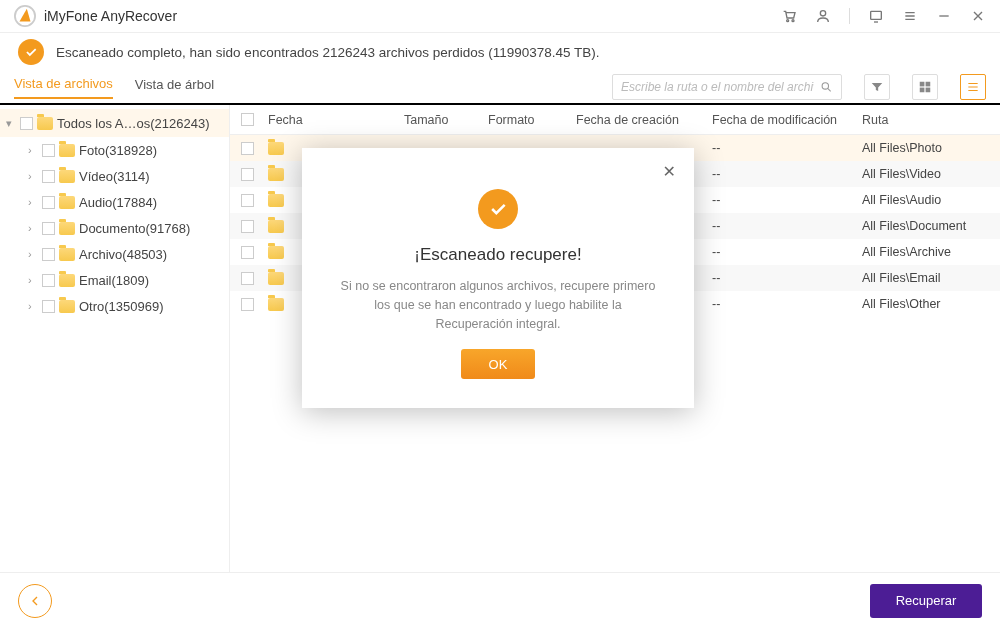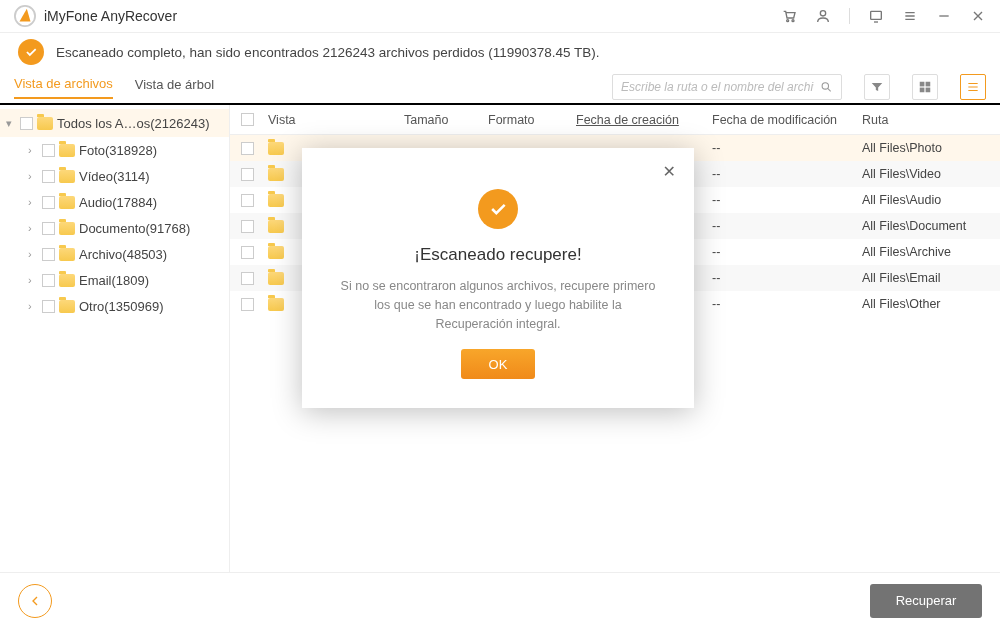--- a/index.html
+++ b/index.html
@@ -30,39 +30,39 @@
 .chev { width: 10px; color: #999; font-size: 11px; }
 .chkbox { width: 13px; height: 13px; border: 1px solid #ccc; background: #fff; flex-shrink: 0; }
 .folder-ic { width: 16px; height: 13px; background: linear-gradient(#fdd87a,#f7c94e); border-radius: 2px; position: relative; flex-shrink: 0; }
 .folder-ic::before { content: ''; position: absolute; top: -3px; left: 0; width: 7px; height: 3px; background: #f7c94e; border-radius: 1px 1px 0 0; }
 .main { flex: 1; display: flex; flex-direction: column; min-width: 0; }
 .thead { height: 30px; display: flex; align-items: center; font-size: 12.5px; color: #555; border-bottom: 1px solid #eee; }
 .th-check { width: 34px; display: flex; justify-content: center; }
 .th-name { width: 140px; padding-left: 4px; }
 .th-size { width: 84px; }
 .th-fmt { width: 88px; }
-.th-created { width: 136px; text-decoration: underline; }
+.th-created { width: 136px; }
 .th-modified { width: 150px; }
 .th-path { flex: 1; }
 .rows { flex: 1; overflow: auto; }
 .row { height: 26px; display: flex; align-items: center; font-size: 12.5px; color: #444; }
 .row.alt { background: #f8f8f8; }
 .row.first { background: #fff7eb; }
 .cell-check { width: 34px; display: flex; justify-content: center; }
 .cell-icon { width: 24px; display: flex; justify-content: center; }
 .cell-name { width: 116px; }
 .cell-size { width: 84px; }
 .cell-fmt { width: 88px; }
 .cell-created { width: 136px; }
 .cell-modified { width: 150px; }
 .cell-path { flex: 1; }
 .footer { height: 56px; border-top: 1px solid #eee; display: flex; align-items: center; padding: 0 18px; }
 .back-btn { width: 34px; height: 34px; border: 1px solid #f39a1e; border-radius: 50%; display: flex; align-items: center; justify-content: center; color: #f39a1e; cursor: pointer; }
 .footer .spacer { flex: 1; }
-.recover-btn { width: 112px; height: 34px; background: #737373; color: #fff; font-size: 13px; display: flex; align-items: center; justify-content: center; border-radius: 3px; cursor: pointer; }
+.recover-btn { width: 112px; height: 34px; background: #4c1d95; color: #fff; font-size: 13px; display: flex; align-items: center; justify-content: center; border-radius: 3px; cursor: pointer; }
 .modal { position: absolute; left: 302px; top: 148px; width: 392px; height: 260px; background: #fff; box-shadow: 0 4px 28px rgba(0,0,0,0.25); display: flex; flex-direction: column; align-items: center; padding: 14px 18px 18px; }
 .modal-close { align-self: flex-end; color: #666; cursor: pointer; font-size: 16px; }
 .modal .check-big { width: 40px; height: 40px; border-radius: 50%; background: #f39a1e; display: flex; align-items: center; justify-content: center; color: #fff; margin-top: 8px; }
 .modal-title { font-size: 17px; color: #333; margin-top: 16px; }
 .modal-text { font-size: 12.5px; color: #888; text-align: center; margin-top: 12px; line-height: 1.5; padding: 0 18px; }
 .modal-ok { margin-top: 16px; width: 74px; height: 30px; background: linear-gradient(#f8a62a,#f08a1a); color: #fff; display: flex; align-items: center; justify-content: center; border-radius: 3px; font-size: 13px; cursor: pointer; }
 </style>
 </head>
 <body>
 
@@ -192,21 +192,21 @@
             <span>Otro(1350969)</span>
           </div>
         </div>
     </div>
 
     <div class="main">
       <div class="thead">
         <div class="th-check">
             <span class="chkbox"></span>
           </div>
-        <div class="th-name">Vista</div>
+        <div class="th-name">Fecha</div>
         <div class="th-size">Tamaño</div>
         <div class="th-fmt">Formato</div>
         <div class="th-created">Fecha de creación</div>
         <div class="th-modified">Fecha de modificación</div>
         <div class="th-path">Ruta</div>
       </div>
       <div class="rows" id="rows">
           <div class="row first">
             <div class="cell-check">
               <span class="chkbox"></span>

